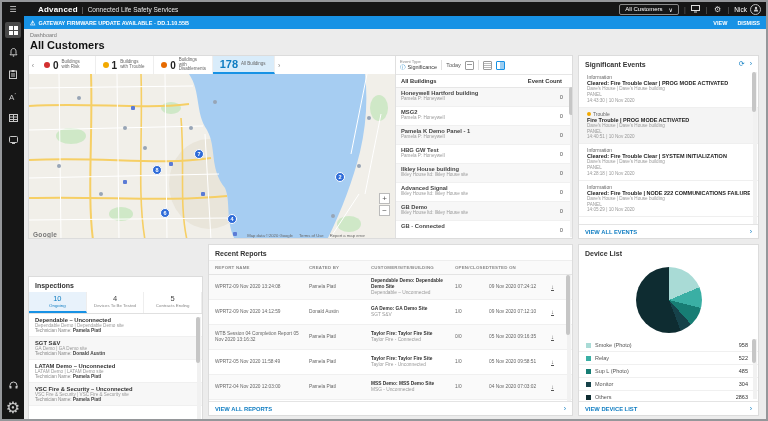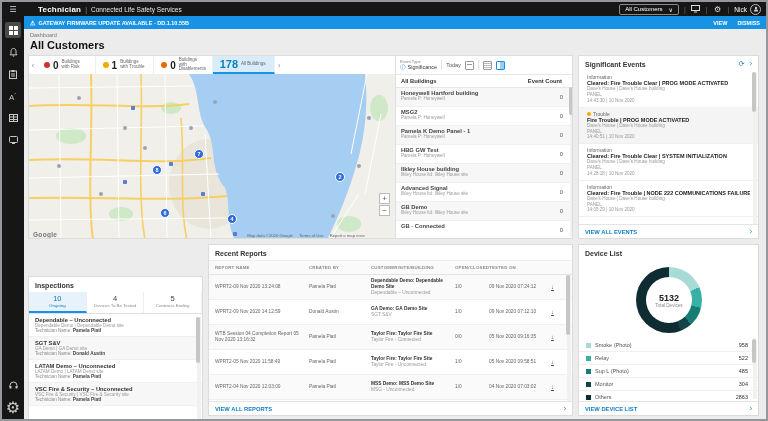--- a/index.html
+++ b/index.html
@@ -132,21 +132,21 @@
   .leg-name{font-size:5.5px;color:#555;}
   .leg-val{margin-left:auto;font-size:5.5px;color:#333;}
 </style>
 </head>
 <body>
 
 <div class="page">
 
   <div class="topbar">
     <div class="hamburger">☰</div>
-    <div class="brand">Technician</div>
+    <div class="brand">Advanced</div>
     <div class="brand-divider">|</div>
     <div class="product">Connected Life Safety Services</div>
     <div class="topbar-right">
       <div class="cust-select">
         <span>All Customers</span>
         <span>∨</span>
       </div>
       <span class="tb-sep">|</span>
       <div class="tb-icon">
         <svg width="9" height="8" viewBox="0 0 9 8">
@@ -561,24 +561,20 @@
       <div class="panel-footer">
         <span class="footer-link">VIEW ALL REPORTS</span>
         <span class="footer-chev">›</span>
       </div>
     </div>
 
     <div class="panel dev-panel">
       <div class="panel-title">Device List</div>
       <div class="donut-wrap">
         <div class="donut" style="background: conic-gradient(rgb(169, 219, 214) 0deg, rgb(169, 219, 214) 67.2019deg, rgb(58, 175, 164) 67.2019deg, rgb(58, 175, 164) 103.819deg, rgb(23, 125, 116) 103.819deg, rgb(23, 125, 116) 137.841deg, rgb(22, 66, 74) 137.841deg, rgb(22, 66, 74) 159.166deg, rgb(14, 44, 49) 159.166deg, rgb(14, 44, 49) 360deg);"></div>
-        <div class="donut-hole">
-          <div class="donut-val">5132</div>
-          <div class="donut-lab">Total Devices</div>
-        </div>
       </div>
       <div class="legend">
         <div class="leg-row">
           <span class="leg-swatch" style="background: rgb(169, 219, 214);"></span>
           <span class="leg-name">Smoke (Photo)</span>
           <span class="leg-val">958</span>
         </div>
         <div class="leg-row">
           <span class="leg-swatch" style="background: rgb(58, 175, 164);"></span>
           <span class="leg-name">Relay</span>

